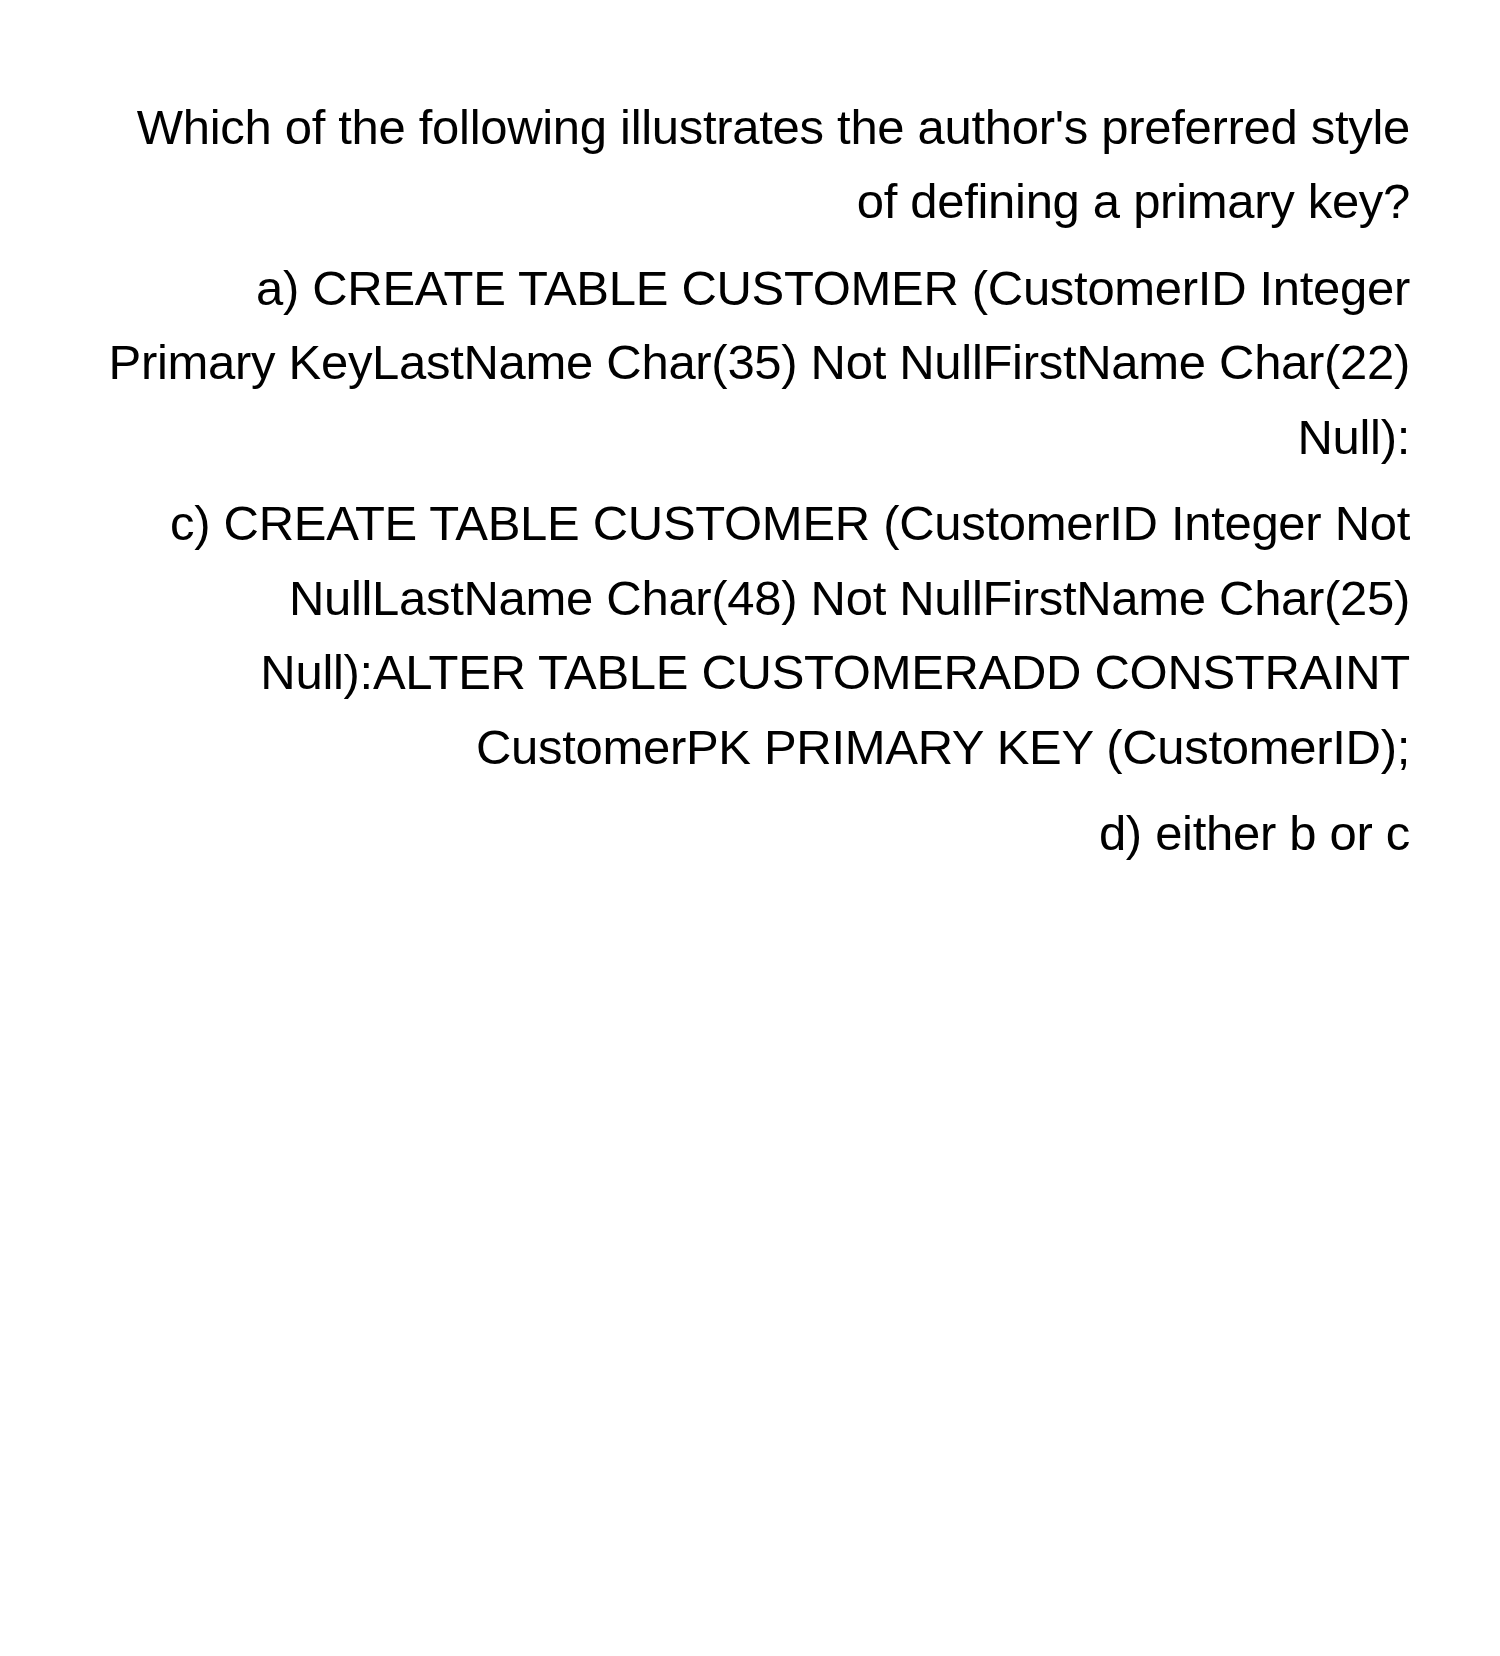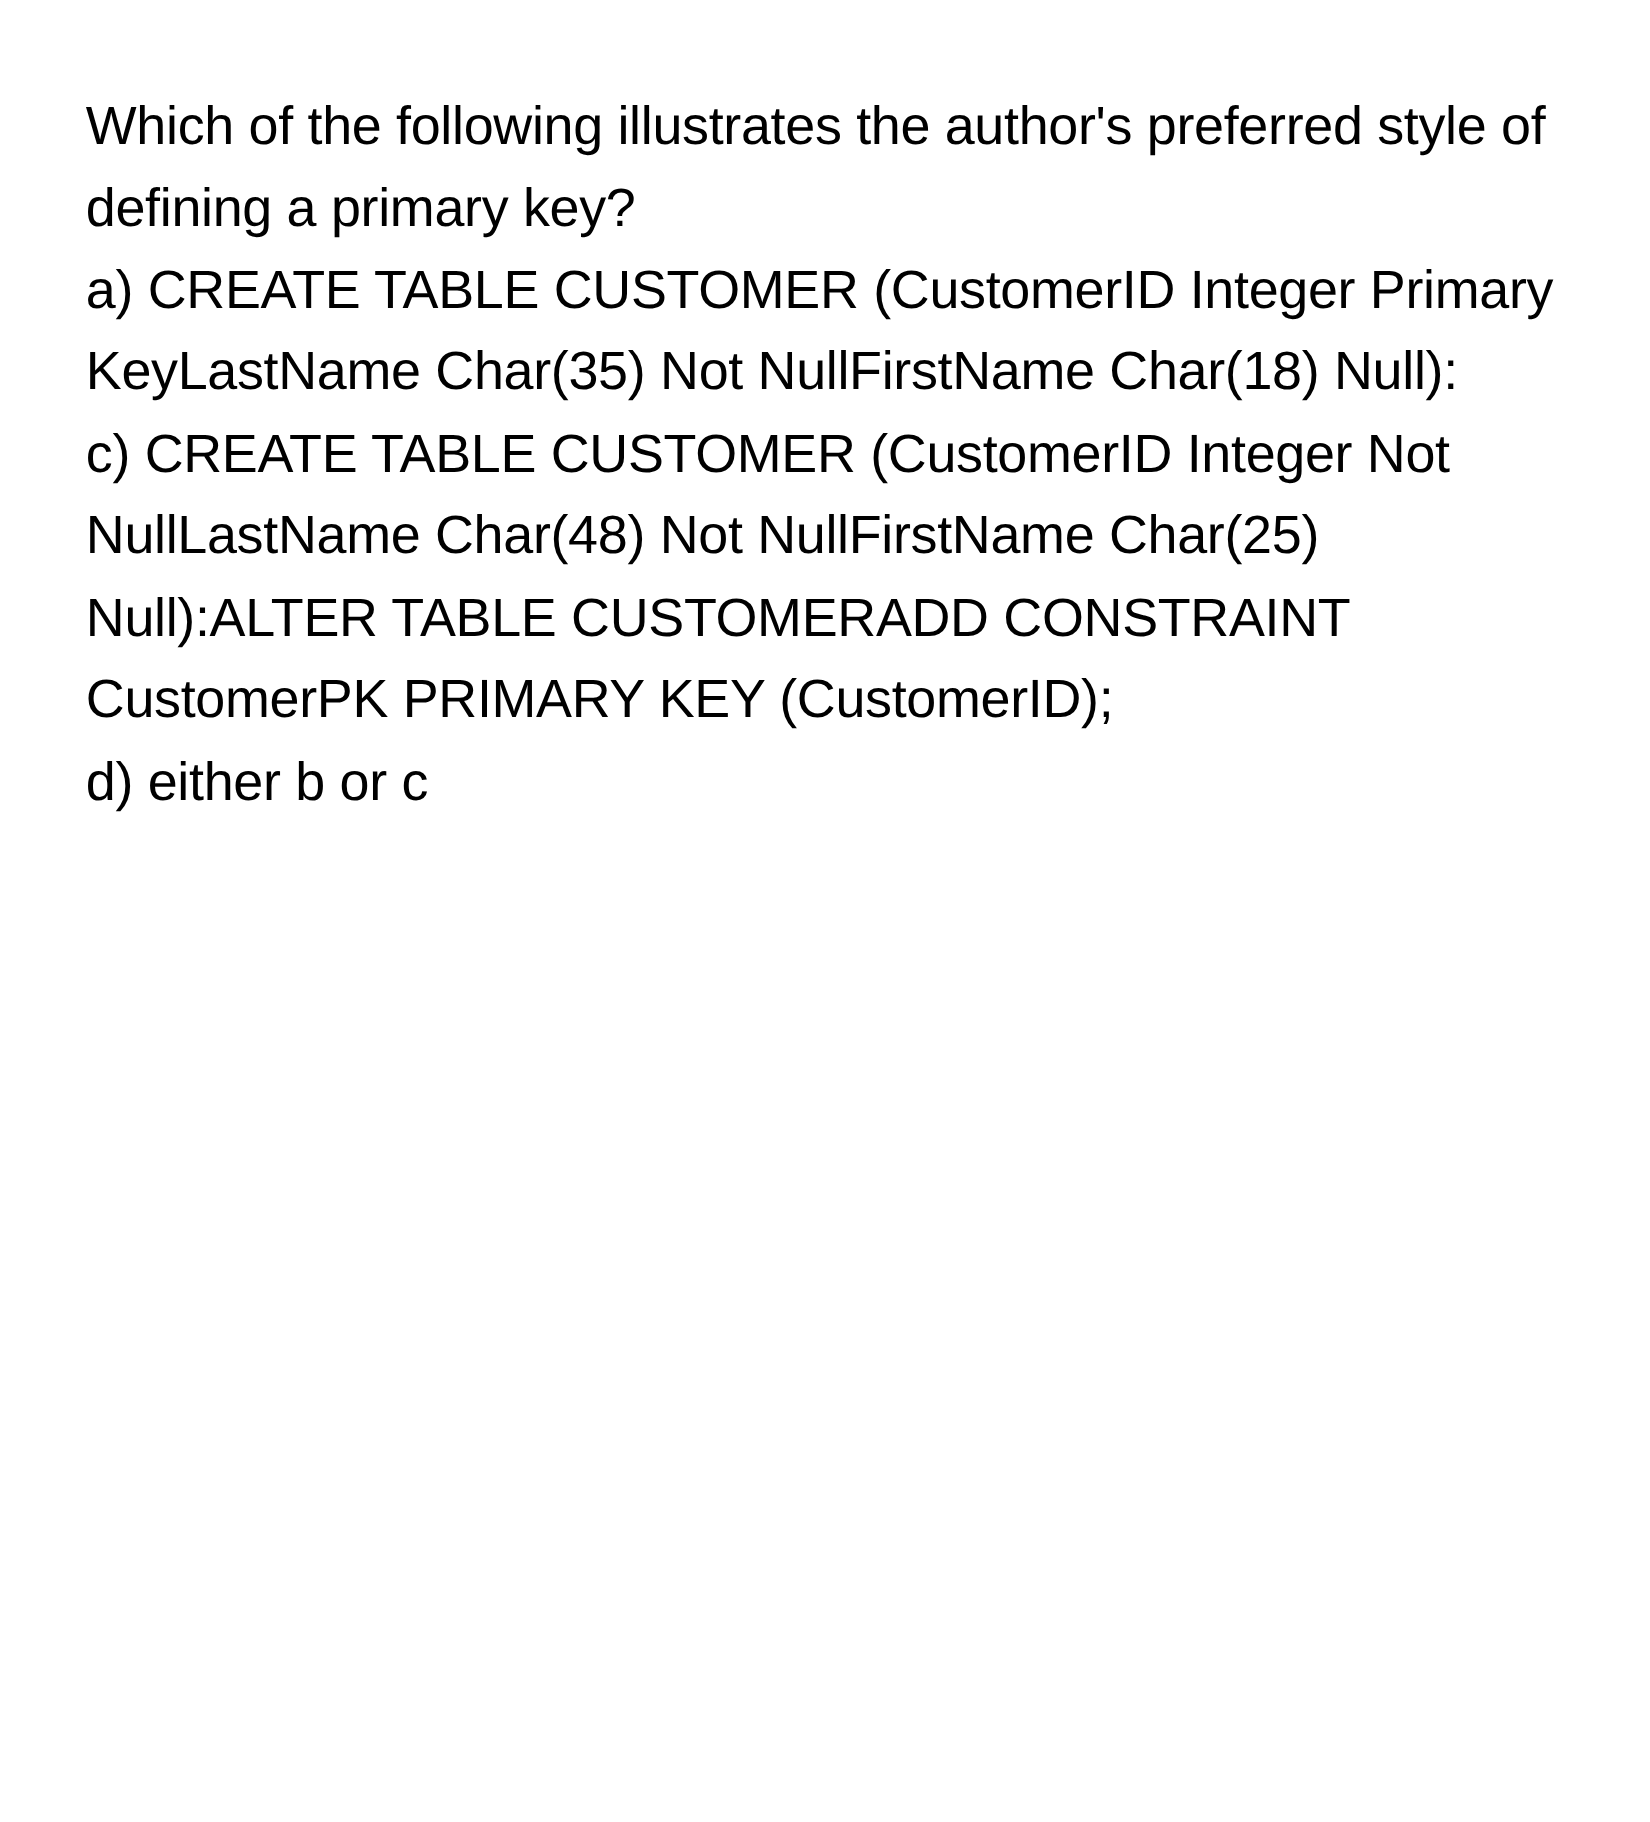--- a/index.html
+++ b/index.html
@@ -14,24 +14,25 @@
       font-family: -apple-system, BlinkMacSystemFont, "Segoe UI", Helvetica, Arial, sans-serif;
       padding: 78px 78px 78px 78px;
     }
     .content {
       font-size: 49px;
       line-height: 1.52;
       color: #000000;
       letter-spacing: -0.3px;
     }
     .content p {
-      margin: 0;
+      margin: 12px;
+      text-align: right;
     }
   </style>
 </head>
 <body>
 
 <div class="content">
   <p>Which of the following illustrates the author's preferred style of defining a primary key?</p>
-  <p>a) CREATE TABLE CUSTOMER (CustomerID Integer Primary KeyLastName Char(35) Not NullFirstName Char(18) Null):</p>
+  <p>a) CREATE TABLE CUSTOMER (CustomerID Integer Primary KeyLastName Char(35) Not NullFirstName Char(22) Null):</p>
   <p>c) CREATE TABLE CUSTOMER (CustomerID Integer Not NullLastName Char(48) Not NullFirstName Char(25) Null):ALTER TABLE CUSTOMERADD CONSTRAINT CustomerPK PRIMARY KEY (CustomerID);</p>
   <p>d) either b or c</p>
 </div>
 
 </body></html>

